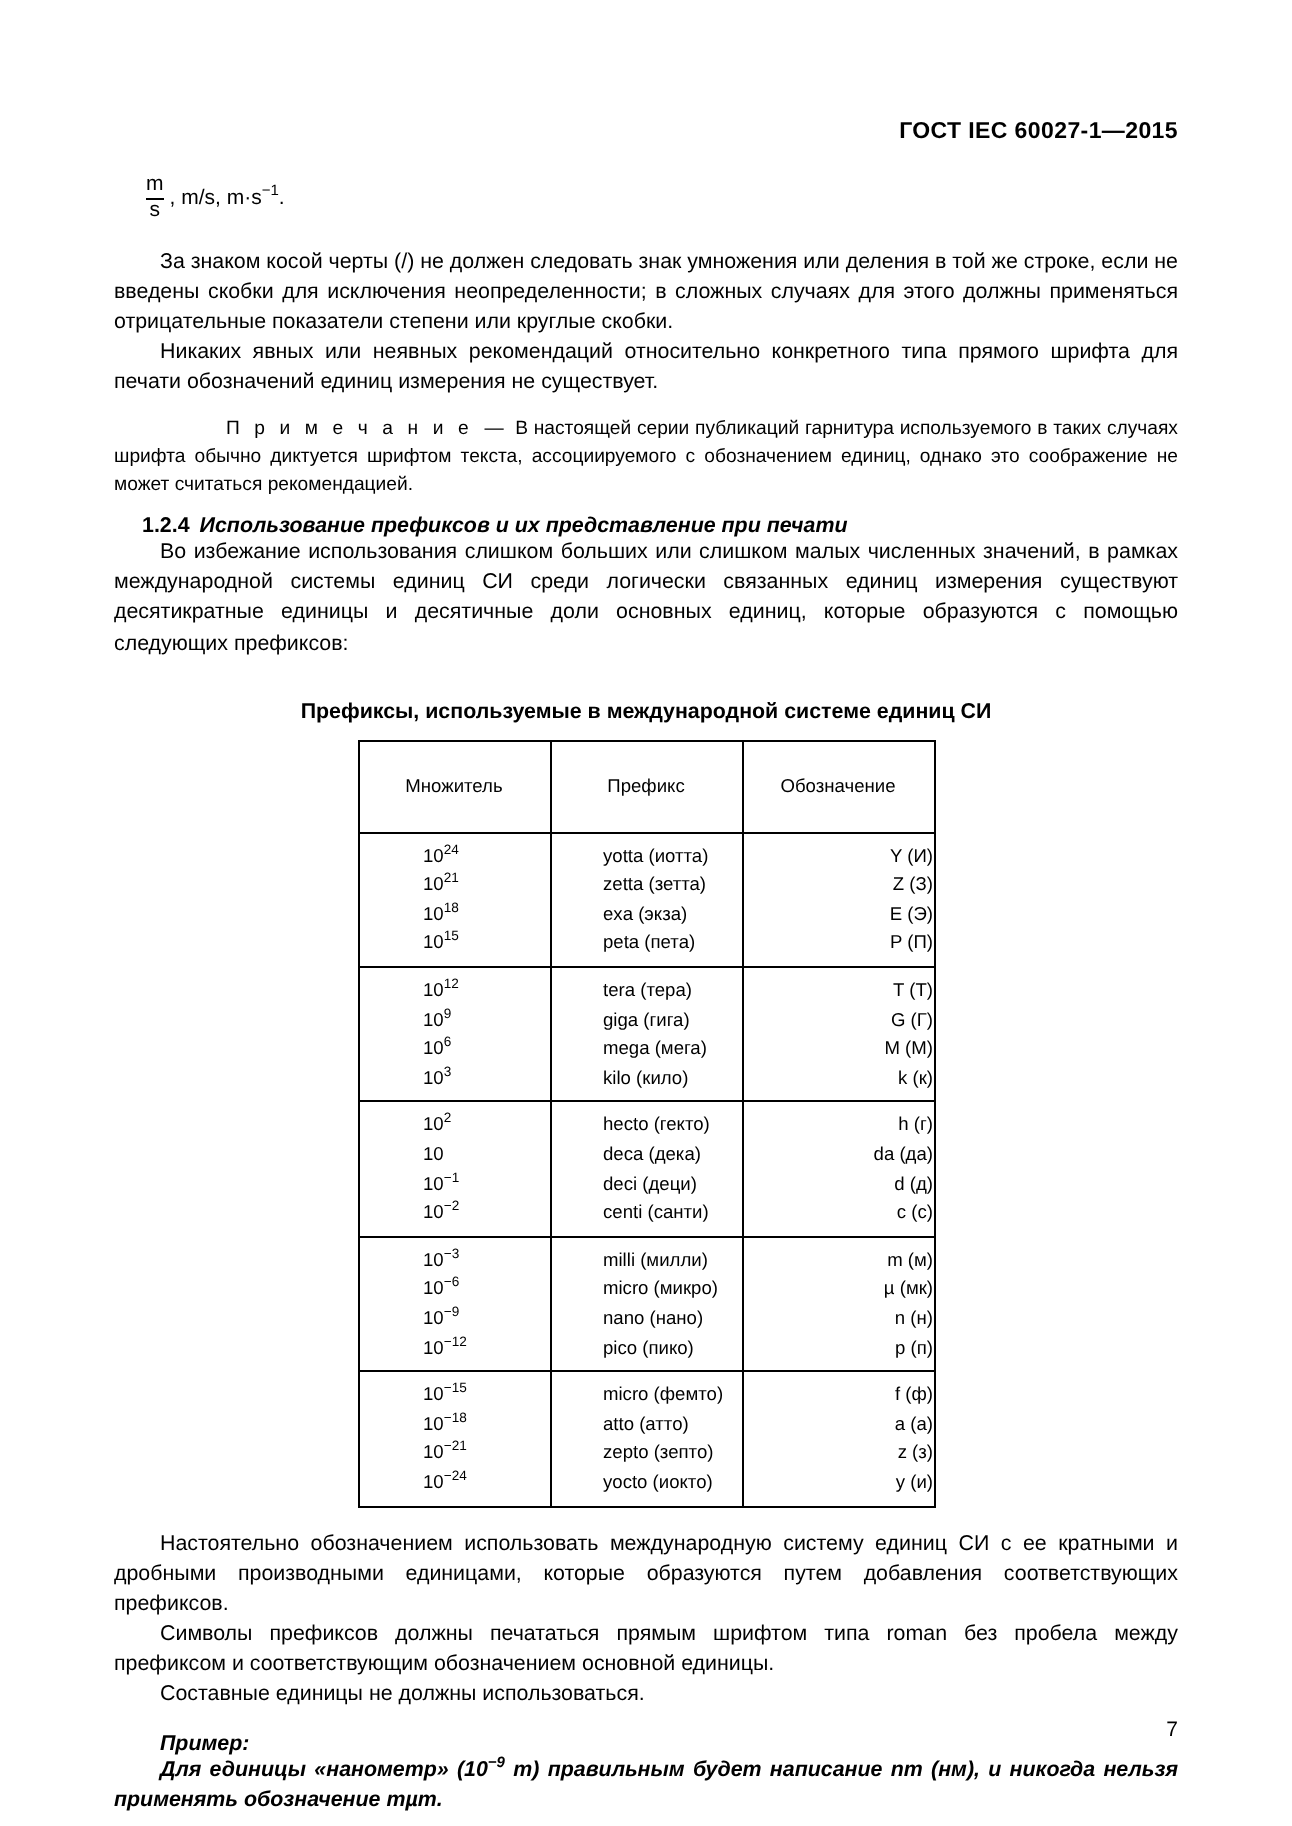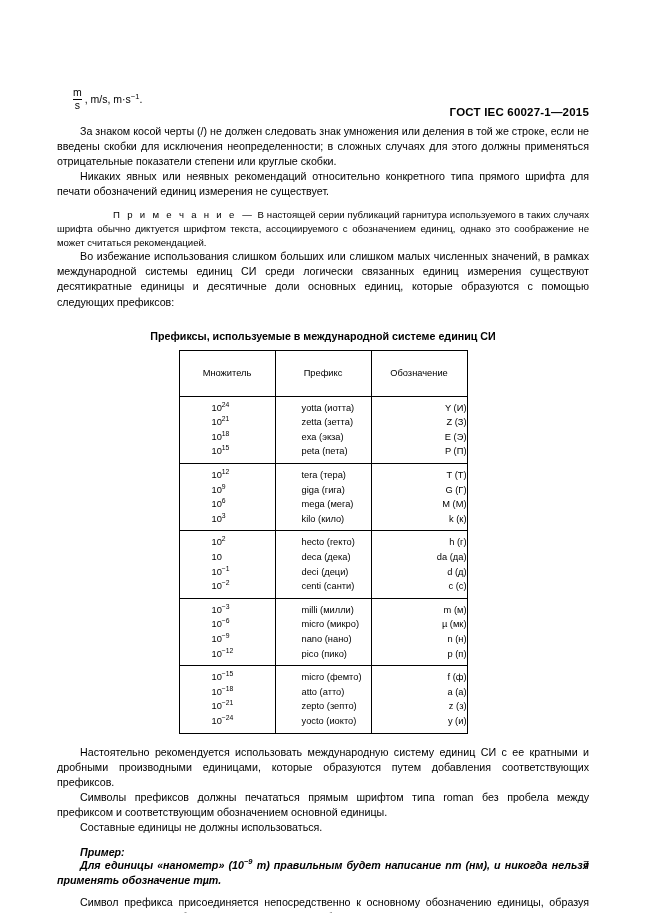--- a/index.html
+++ b/index.html
@@ -22,21 +22,20 @@
     height: 913px;
   }
   .doc-header {
     position: absolute;
     right: 57px;
     top: 60px;
     font-size: 11.5px;
     font-weight: bold;
     letter-spacing: 0.2px;
     white-space: nowrap;
-    margin-top: 46px;
   }
   .content {
     position: absolute;
     left: 57px;
     top: 84px;
     width: 532px;
   }
   
   .formula-line {
     display: flex;
@@ -172,20 +171,21 @@
       <span class="formula-rest"><span>, m/s, m·s</span><sup class="exp">−1</sup><span>.</span></span>
     </div>
 
     <p class="body">За знаком косой черты (/) не должен следовать знак умножения или деления в той же строке, если не введены скобки для исключения неопределенности; в сложных случаях для этого должны применяться отрицательные показатели степени или круглые скобки.</p>
 
 
     <p class="body">Никаких явных или неявных рекомендаций относительно конкретного типа прямого шрифта для печати обозначений единиц измерения не существует.</p>
 
     <p class="note"><span class="spaced">П р и м е ч а н и е</span>&nbsp;&nbsp;<span>—</span>&nbsp;&nbsp;<span>В настоящей серии публикаций гарнитура используемого в таких случаях шрифта обычно диктуется шрифтом текста, ассоциируемого с обозначением единиц, однако это соображение не может считаться рекомендацией.</span></p>
 
+    <h4 class="section"><span class="num">1.2.4</span><span class="ttl">Использование префиксов и их представление при печати</span></h4>
 
     <p class="body">Во избежание использования слишком больших или слишком малых численных значений, в рамках международной системы единиц СИ среди логически связанных единиц измерения существуют десятикратные единицы и десятичные доли основных единиц, которые образуются с помощью следующих префиксов:</p>
 
     <div class="table-caption">Префиксы, используемые в международной системе единиц СИ</div>
 
     <table class="prefix-table">
       <thead>
         <tr>
           <th>Множитель</th>
           <th>Префикс</th>
@@ -321,21 +321,21 @@
                 <span>z (з)</span>
                 <span>y (и)</span>
               </div>
             </td>
           </tr>
         </tbody>
     </table>
 
     <div class="gap-md"></div>
 
-    <p class="body">Настоятельно рекомендуется использовать международную систему единиц СИ с ее кратными и дробными производными единицами, которые образуются путем добавления соответствующих префиксов.</p>
+    <p class="body">Настоятельно обозначением использовать международную систему единиц СИ с ее кратными и дробными производными единицами, которые образуются путем добавления соответствующих префиксов.</p>
     <p class="body">Символы префиксов должны печататься прямым шрифтом типа roman без пробела между префиксом и соответствующим обозначением основной единицы.</p>
     <p class="body">Составные единицы не должны использоваться.</p>
 
     <div class="example-label">Пример:</div>
     <p class="example"><span>Для единицы «нанометр» (10</span><sup>−9</sup><span> m) правильным будет написание nm (нм), и никогда нельзя применять обозначение mµm.</span></p>
 
     <div class="gap-sm"></div>
 
     <p class="body">Символ префикса присоединяется непосредственно к основному обозначению единицы, образуя совместно с ним новое обозначение (кратной или дробной единицы), которая может возводиться в поло-</p>
 

